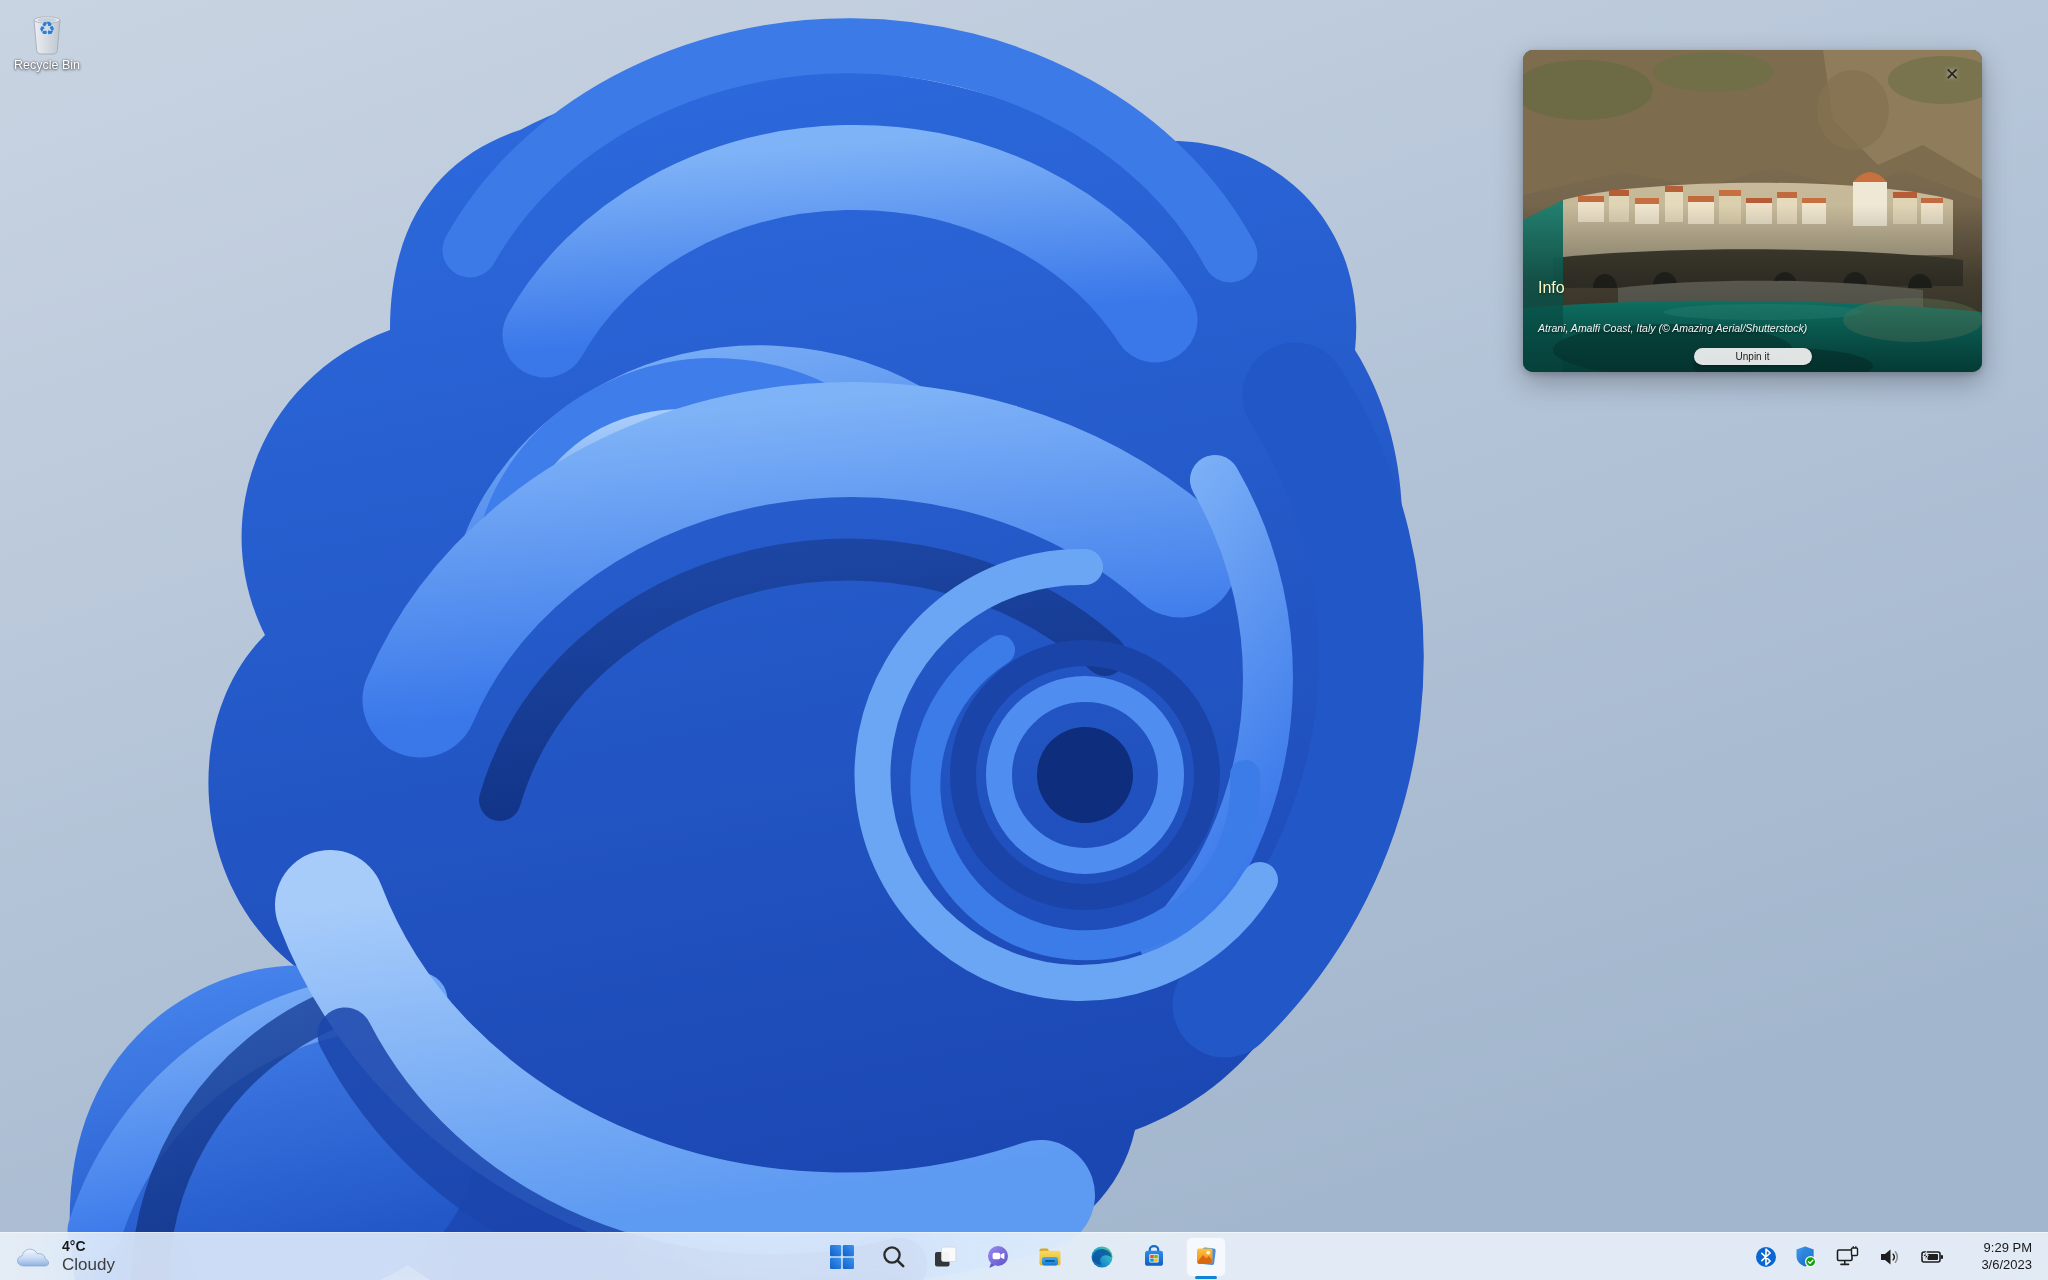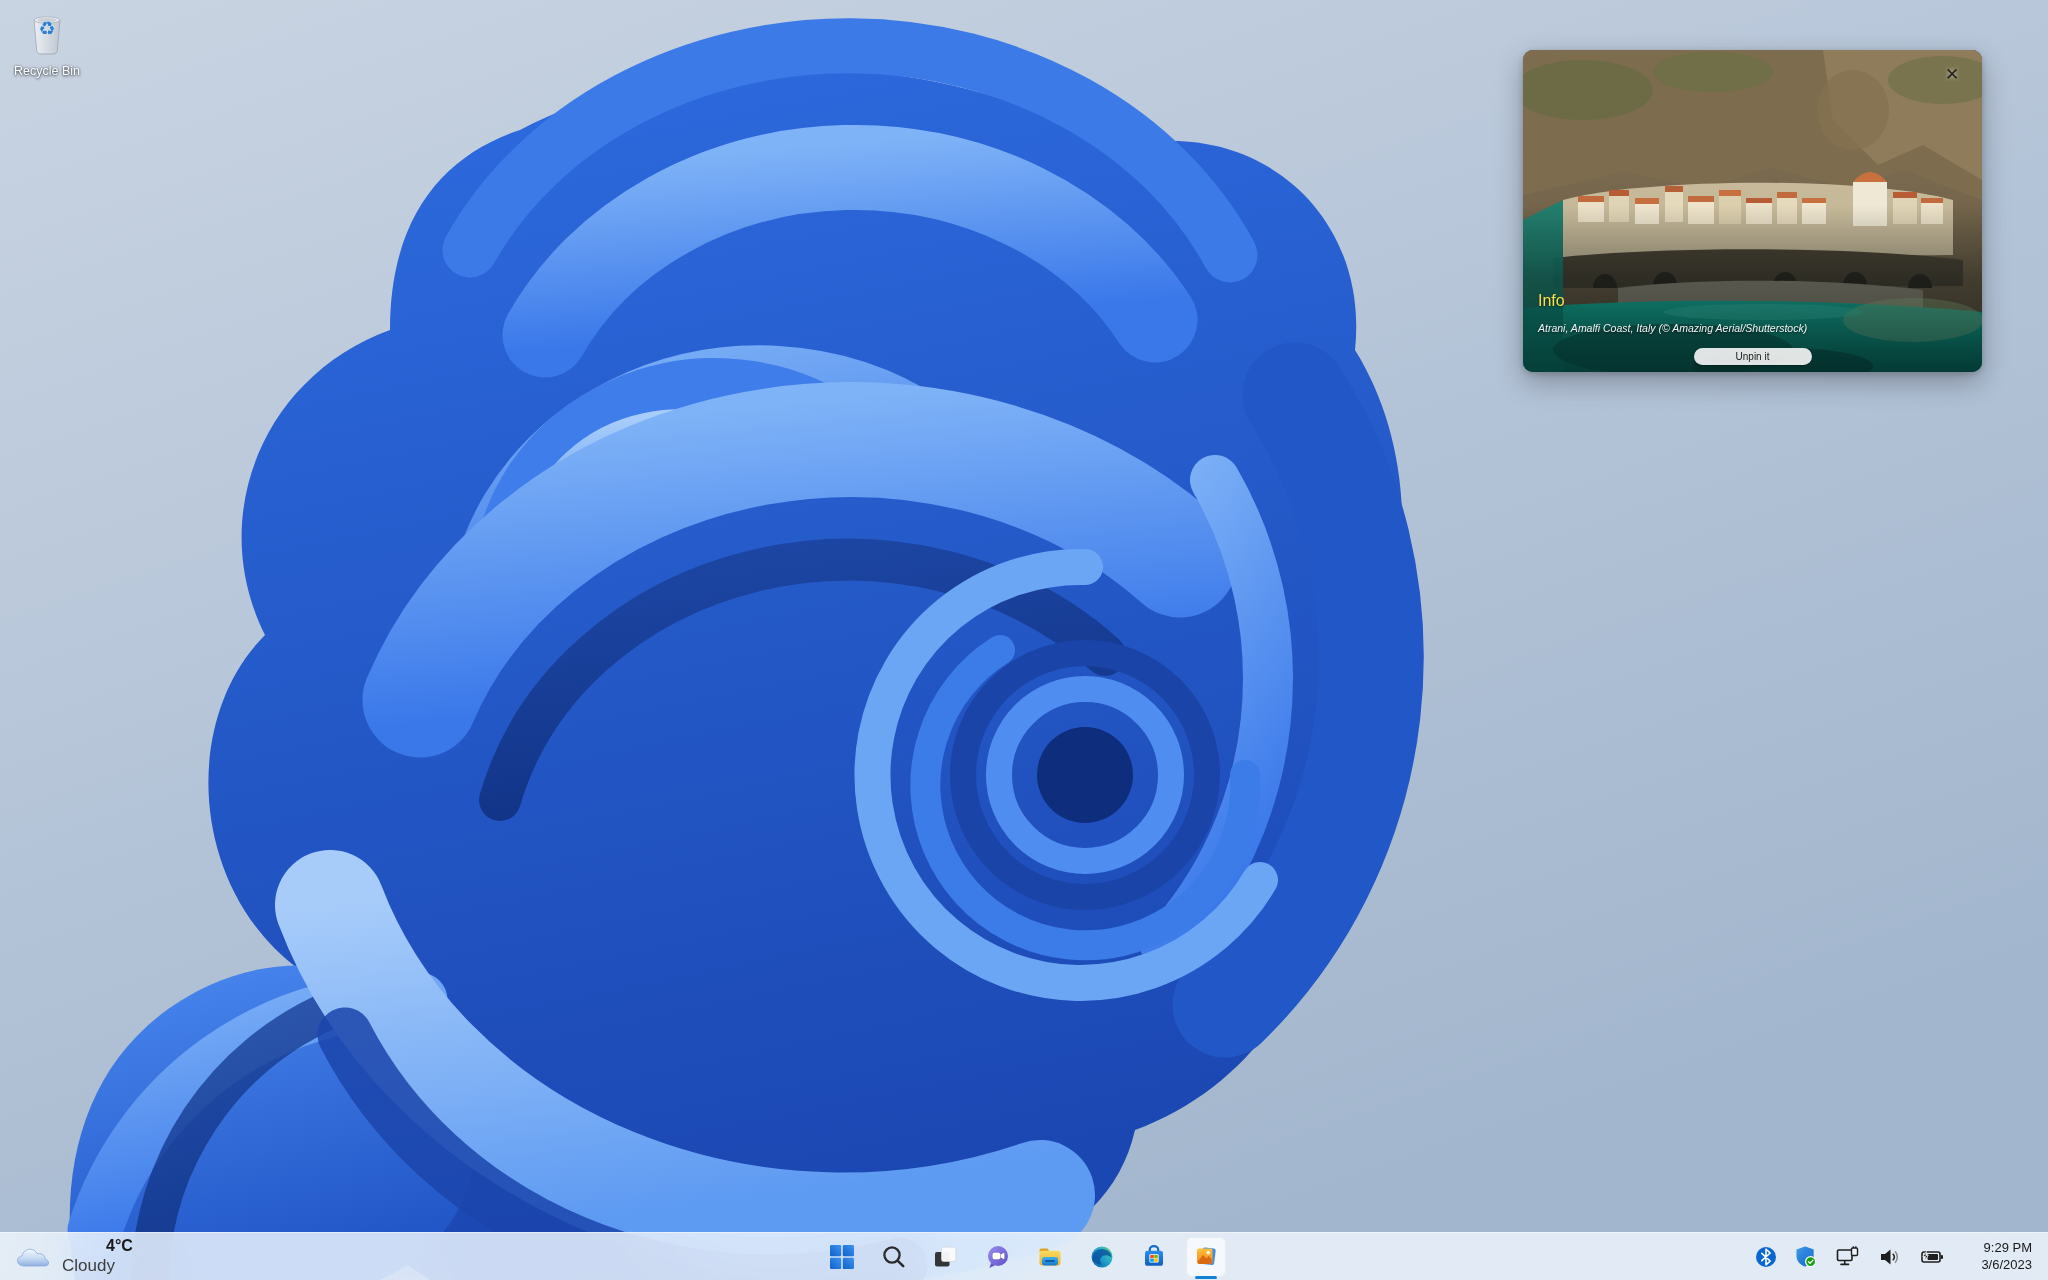--- a/index.html
+++ b/index.html
@@ -11,36 +11,36 @@
   
   .wallpaper{position:absolute;inset:0;}
   
   .desktop-icon{position:absolute;left:8px;top:10px;width:78px;text-align:center;cursor:default;}
   .desktop-icon .glyph{position:relative;width:44px;height:46px;margin:0 auto;}
   .desktop-icon .recycle-symbol{
     position:absolute;left:0;right:0;top:9px;font-size:19px;line-height:19px;color:#2b7cd3;
     font-family:"DejaVu Sans",sans-serif;text-shadow:0 0 1px rgba(255,255,255,.8);
   }
   .desktop-icon .label{
-    margin-top:8px;font-size:12.5px;color:#fff;line-height:1.15;
+    margin-top:2px;font-size:12.5px;color:#fff;line-height:1.15;
     text-shadow:0 1px 3px rgba(0,0,0,.65),0 0 2px rgba(0,0,0,.5);
   }
   
   .widget-card{
     position:absolute;left:1523px;top:50px;width:459px;height:322px;border-radius:10px;
     overflow:hidden;box-shadow:0 10px 28px rgba(0,0,0,.28),0 2px 6px rgba(0,0,0,.18);
     background:#3a4a52;
   }
   .widget-card .photo{position:absolute;inset:0;}
   .widget-card .shade{
     position:absolute;left:0;right:0;bottom:0;height:52%;
     background:linear-gradient(180deg,rgba(0,0,0,0) 0%,rgba(0,10,10,.38) 45%,rgba(0,10,10,.55) 100%);
   }
   .widget-card .title{
-    position:absolute;left:15px;bottom:62px;color:#fde047;font-size:16px;font-weight:400;
+    position:absolute;left:15px;bottom:75px;color:#fef9c3;font-size:16px;font-weight:400;
     text-shadow:0 1px 2px rgba(0,0,0,.5);
   }
   .widget-card .caption{
     position:absolute;left:15px;bottom:38px;color:#f3f3f3;font-size:10.5px;
     text-shadow:0 1px 2px rgba(0,0,0,.6);
     font-style:italic;
   }
   .unpin-btn{
     position:absolute;left:50%;transform:translateX(-50%);bottom:7px;
     width:118px;height:17px;border:none;border-radius:9px;
@@ -60,21 +60,21 @@
     backdrop-filter:blur(28px) saturate(1.25);
     -webkit-backdrop-filter:blur(28px) saturate(1.25);
     border-top:1px solid rgba(255,255,255,.45);
     box-sizing:border-box;
   }
   .weather-widget{
     position:absolute;left:0;top:0;bottom:0;display:flex;align-items:center;gap:12px;
     padding:0 18px 0 16px;cursor:pointer;
   }
   .weather-text{display:flex;flex-direction:column;justify-content:center;line-height:1.18;}
-  .weather-temp{font-size:16px;color:#191919;font-weight:600;margin-left:44px;}
+  .weather-temp{font-size:14px;color:#191919;font-weight:600;}
   .weather-cond{font-size:17px;color:#3d3d3d;}
   .tb-center{
     position:absolute;left:50%;top:0;bottom:0;transform:translateX(-50%);
     display:flex;align-items:center;
   }
   .tb-btn{
     position:relative;width:52px;height:48px;display:flex;align-items:center;justify-content:center;
     background:transparent;border:none;cursor:pointer;padding:0;
   }
   .tb-btn .tile{

